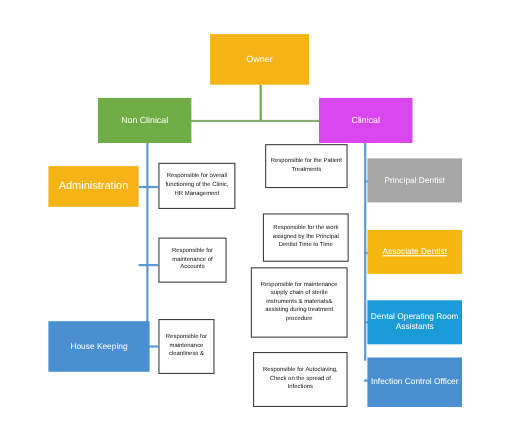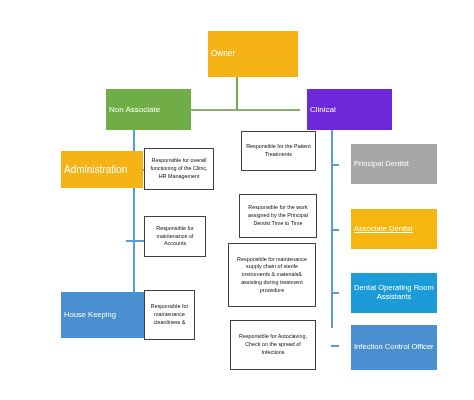--- a/index.html
+++ b/index.html
@@ -18,26 +18,25 @@
     width: 474px;
     height: 400px;
     background: #ffffff;
     box-sizing: border-box;
   }
   .node {
     position: absolute;
     box-sizing: border-box;
     display: flex;
     align-items: center;
-    justify-content: flex-start;
+    justify-content: center;
     text-align: center;
     color: #ffffff;
     line-height: 1.15;
     z-index: 3;
-    margin-left: 17px;
   }
   .node-label {
     display: block;
     padding: 0 3px;
   }
   .desc {
     position: absolute;
     box-sizing: border-box;
     background: #ffffff;
     border: 1px solid #3f3f3f;
@@ -83,24 +82,24 @@
   <div class="connector" style="left:331px; top:164px; width:8px; height:1.6px; background:#5b9bd5;"></div>
   <div class="connector" style="left:331px; top:229px; width:8px; height:1.6px; background:#5b9bd5;"></div>
   <div class="connector" style="left:331px; top:292px; width:8px; height:1.6px; background:#5b9bd5;"></div>
   <div class="connector" style="left:331px; top:345px; width:8px; height:1.6px; background:#5b9bd5;"></div>
 
   <div class="node" style="left:191px; top:31px; width:90px; height:46px; background:#f5b316; font-size:8.2px;">
     <span class="node-label">Owner</span>
   </div>
 
   <div class="node" style="left:89px; top:89px; width:85px; height:41px; background:#70ad47; font-size:8px;">
-    <span class="node-label">Non Associate</span>
+    <span class="node-label">Non Clinical</span>
   </div>
 
-  <div class="node" style="left:290px; top:89px; width:85px; height:41px; background:#6d28d9; font-size:8px;">
+  <div class="node" style="left:290px; top:89px; width:85px; height:41px; background:#d946ef; font-size:8px;">
     <span class="node-label">Clinical</span>
   </div>
 
   <div class="node" style="left:44px; top:151px; width:82px; height:37px; background:#f5b316; font-size:10px;">
     <span class="node-label">Administration</span>
   </div>
 
 
   <div class="node" style="left:44px; top:292px; width:92px; height:46px; background:#4a8fd0; font-size:7.6px;">
     <span class="node-label">House Keeping</span>

